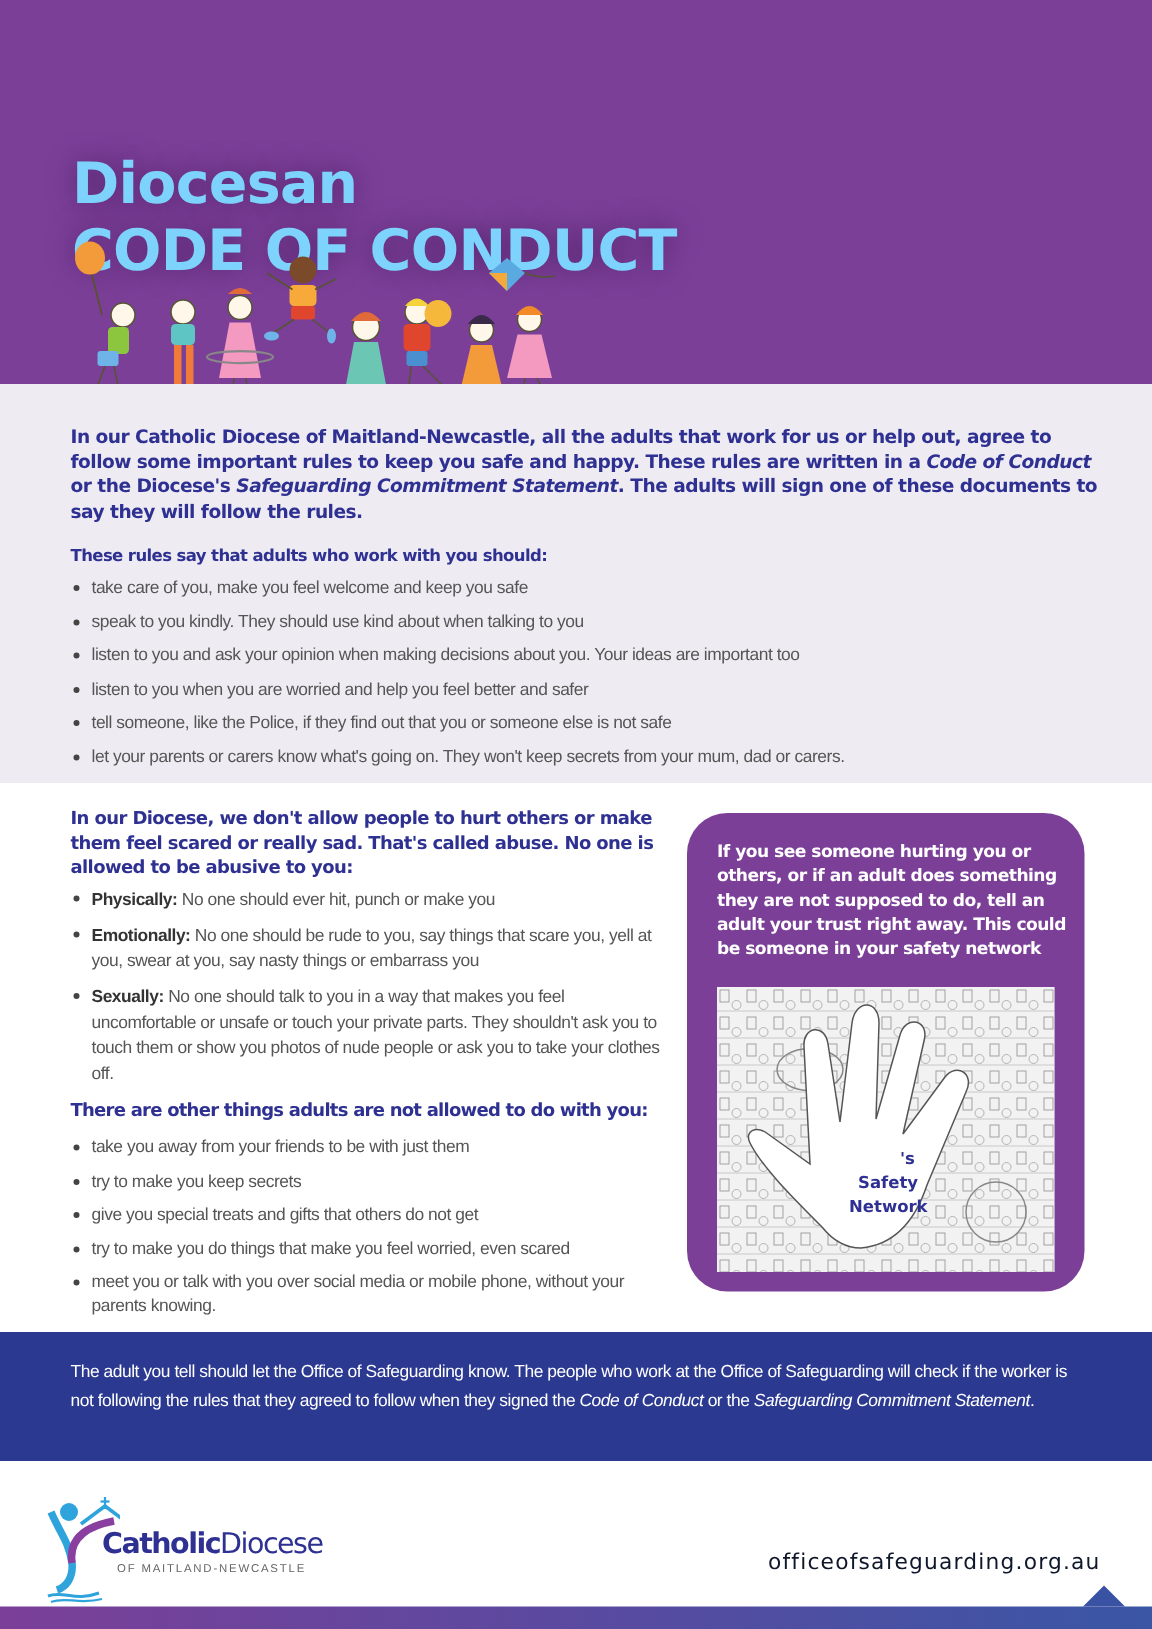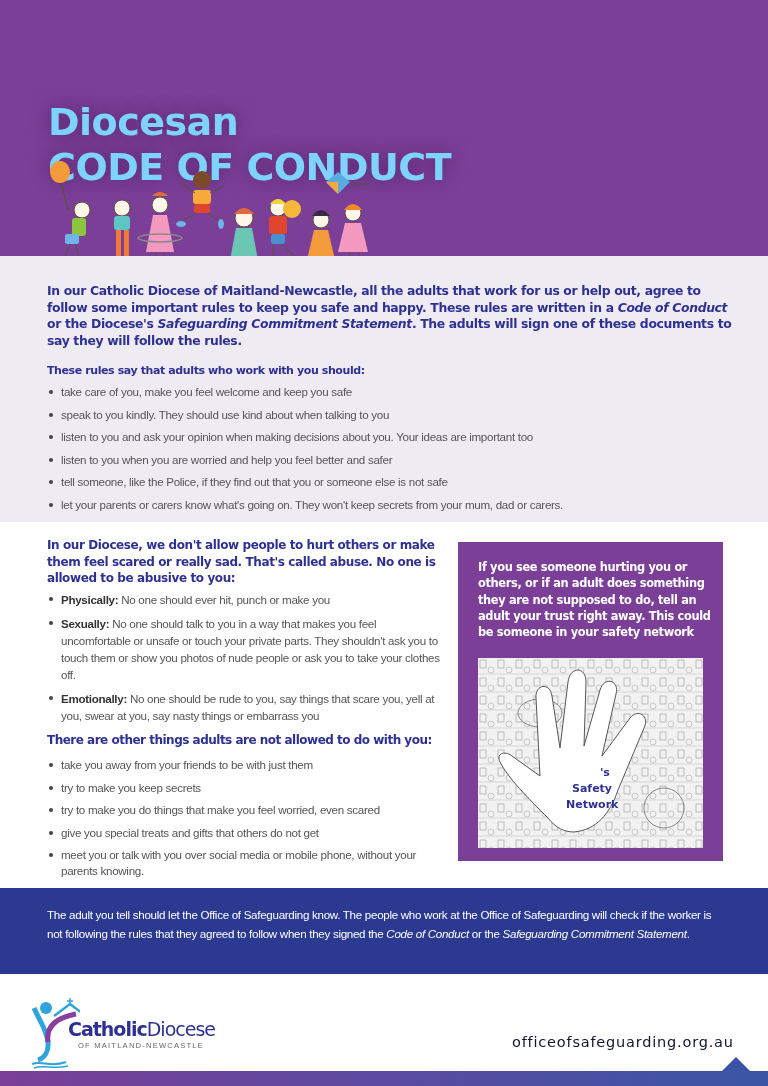--- a/index.html
+++ b/index.html
@@ -65,20 +65,21 @@
     color: #2e3192; font-family: "DejaVu Sans", sans-serif; font-weight: bold;
     font-size: 12px; letter-spacing: -0.5px;
   }
   .other-list { position: absolute; left: 47px; top: 757px; width: 400px; }
   .other-list li { font-size: 12.4px; line-height: 16px; margin-bottom: 6.5px; color: #555; }
 
   
   .callout {
     position: absolute; left: 458px; top: 542px; width: 265px; height: 319px;
     background: #7b3f98;
+    border-radius: 27px;
   }
   .callout-text {
     position: absolute; left: 20px; top: 17px; width: 238px;
     color: #ffffff; font-family: "DejaVu Sans", sans-serif; font-weight: bold;
     font-size: 11.4px; line-height: 16.3px; letter-spacing: -0.35px;
   }
   .hand-image {
     position: absolute; left: 20px; top: 116px; width: 225px; height: 190px;
     background: #f4f4f4; overflow: hidden;
   }
@@ -223,30 +224,30 @@
     <li>listen to you and ask your opinion when making decisions about you. Your ideas are important too</li>
     <li>listen to you when you are worried and help you feel better and safer</li>
     <li>tell someone, like the Police, if they find out that you or someone else is not safe</li>
     <li>let your parents or carers know what's going on. They won't keep secrets from your mum, dad or carers.</li>
   </ul>
 </section>
 
 <h2 class="abuse-heading">In our Diocese, we don't allow people to hurt others or make them feel scared or really sad. That's called abuse. No one is allowed to be abusive to you:</h2>
 <ul class="bullets abuse-list">
   <li><b>Physically:</b><span> No one should ever hit, punch or make you</span></li>
+  <li><b>Emotionally:</b><span> No one should be rude to you, say things that scare you, yell at you, swear at you, say nasty things or embarrass you</span></li>
   <li><b>Sexually:</b><span> No one should talk to you in a way that makes you feel uncomfortable or unsafe or touch your private parts. They shouldn't ask you to touch them or show you photos of nude people or ask you to take your clothes off.</span></li>
-  <li><b>Emotionally:</b><span> No one should be rude to you, say things that scare you, yell at you, swear at you, say nasty things or embarrass you</span></li>
 </ul>
 
 <h2 class="other-heading">There are other things adults are not allowed to do with you:</h2>
 <ul class="bullets other-list">
   <li>take you away from your friends to be with just them</li>
   <li>try to make you keep secrets</li>
+  <li>give you special treats and gifts that others do not get</li>
   <li>try to make you do things that make you feel worried, even scared</li>
-  <li>give you special treats and gifts that others do not get</li>
   <li>meet you or talk with you over social media or mobile phone, without your parents knowing.</li>
 </ul>
 
 <aside class="callout">
   <p class="callout-text">If you see someone hurting you or others, or if an adult does something they are not supposed to do, tell an adult your trust right away. This could be someone in your safety network</p>
   <div class="hand-image">
     <svg width="225" height="190" viewBox="0 0 225 190">
       <defs>
         <pattern id="doodle" width="18" height="18" patternUnits="userSpaceOnUse">
           <rect width="18" height="18" fill="#f2f2f2"></rect>

